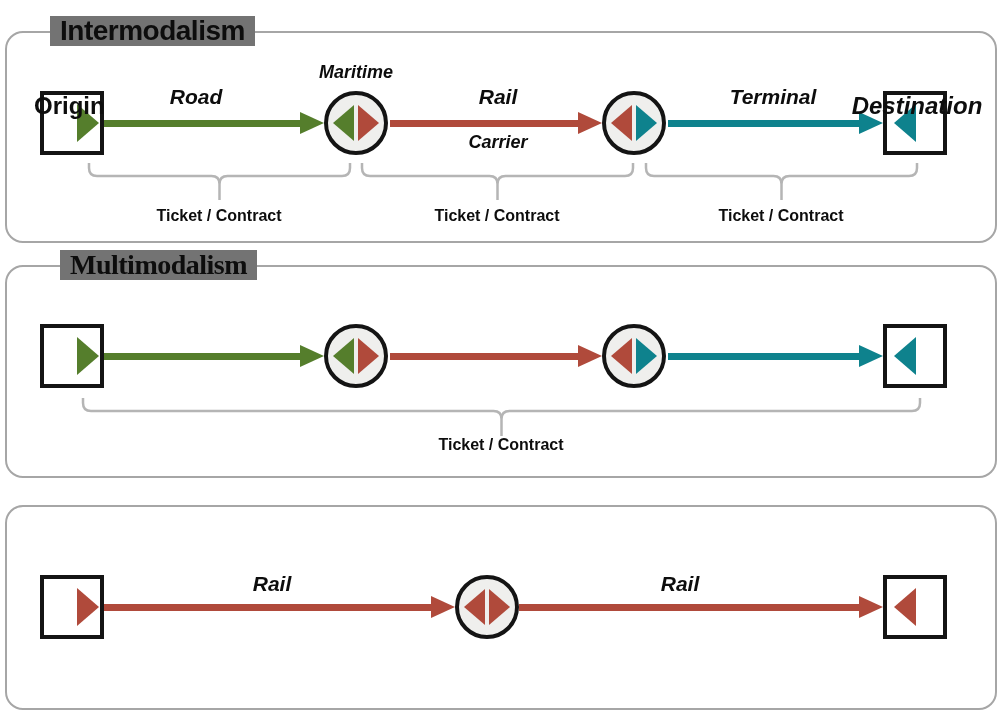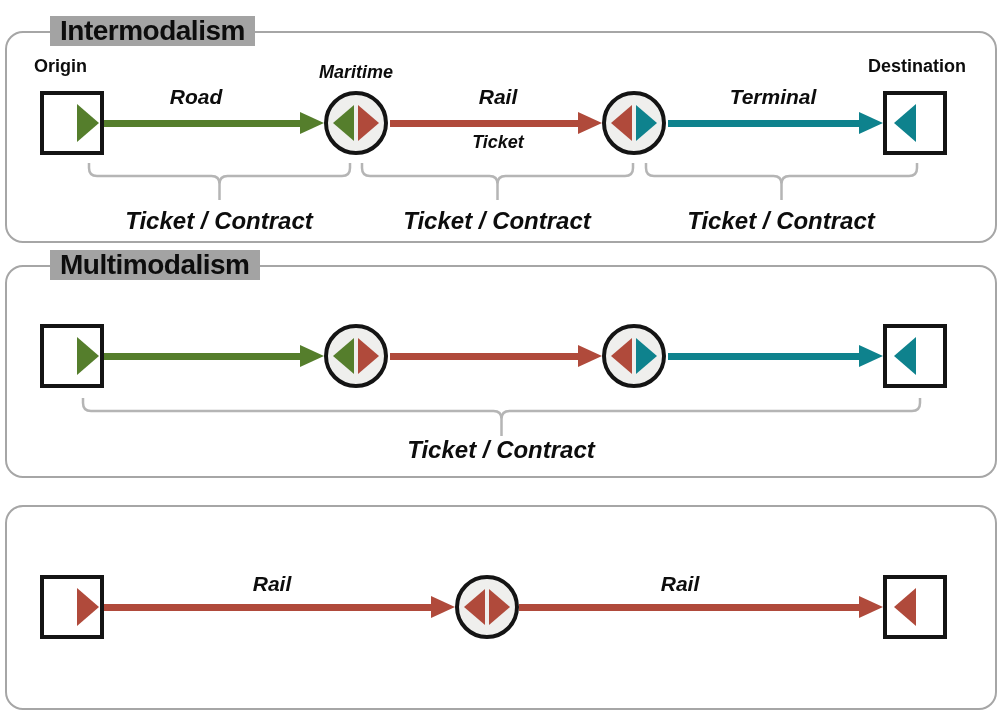--- a/index.html
+++ b/index.html
@@ -1,28 +1,28 @@
 <!DOCTYPE html>
 <html style="--road: #557e2c; --rail: #b04a3b; --maritime: #0e828d; --panelborder: #a6a6a6; --bracket: #b5b5b5; --termfill: #efefed;"><head>
 <meta charset="utf-8">
 <style>
   html,body{margin:0;padding:0;background:#fff;}
   #canvas{position:relative;width:1000px;height:713px;background:#fff;overflow:hidden;
           font-family:"Liberation Sans",sans-serif;color:#0d0d0d;}
   .panel{position:absolute;border:2px solid var(--panelborder);border-radius:18px;background:transparent;}
-  .panel-title{position:absolute;height:30px;line-height:30px;padding:0 10px;background:#a3a3a3;
+  .panel-title{position:absolute;height:30px;line-height:30px;padding:0 10px;background:#737373;
                font-size:28px;font-weight:bold;letter-spacing:-0.5px;white-space:nowrap;z-index:4;}
-  .node-label{position:absolute;font-size:18px;font-weight:bold;white-space:nowrap;z-index:4;}
+  .node-label{position:absolute;font-size:24px;font-weight:bold;white-space:nowrap;z-index:4;margin-top:36px;}
   .mode-label{position:absolute;font-size:21px;font-weight:bold;font-style:italic;white-space:nowrap;
               transform:translateX(-50%);z-index:4;}
   .small-label{position:absolute;font-size:18px;font-weight:bold;font-style:italic;white-space:nowrap;
                transform:translateX(-50%);z-index:4;}
-  .bracket-label{position:absolute;font-size:24px;font-weight:bold;font-style:italic;white-space:nowrap;
+  .bracket-label{position:absolute;font-size:16px;font-weight:bold;white-space:nowrap;
                transform:translateX(-50%);z-index:4;}
-  .center{transform:translateX(-50%);}
+  .center{transform:translateX(-50%);font-style:italic;}
   .sqnode{position:absolute;width:64px;height:64px;box-sizing:border-box;border:4px solid #141414;
           background:#fff;z-index:3;}
   .circnode{position:absolute;width:64px;height:64px;box-sizing:border-box;border:4px solid #141414;
           border-radius:50%;background:var(--termfill);z-index:3;}
   .shaft{position:absolute;height:7px;z-index:2;}
   .head{position:absolute;width:0;height:0;border-top:11px solid transparent;
         border-bottom:11px solid transparent;border-left:24px solid;z-index:2;}
   .ntri-r{position:absolute;width:0;height:0;border-top:19px solid transparent;
         border-bottom:19px solid transparent;border-left:22px solid;}
   .ntri-l{position:absolute;width:0;height:0;border-top:19px solid transparent;
@@ -69,41 +69,41 @@
   <div class="mode-label" style="left:196px;top:85px;">Road</div>
 
   <div class="circnode" style="left:324px;top:91px;">
     <span class="ctri-l road" style="left:5px;top:10px;"></span>
     <span class="ctri-r rail" style="right:5px;top:10px;"></span>
   </div>
 
   <div class="shaft rail" style="left:390px;top:120px;width:190px;"></div>
   <span class="head rail" style="left:578px;top:112px;"></span>
   <div class="mode-label" style="left:498px;top:85px;">Rail</div>
-  <div class="small-label" style="left:498px;top:132px;">Ticket</div>
+  <div class="small-label" style="left:498px;top:132px;">Carrier</div>
 
   <div class="circnode" style="left:602px;top:91px;">
     <span class="ctri-l rail" style="left:5px;top:10px;"></span>
     <span class="ctri-r maritime" style="right:5px;top:10px;"></span>
   </div>
 
   <div class="shaft maritime" style="left:668px;top:120px;width:193px;"></div>
   <span class="head maritime" style="left:859px;top:112px;"></span>
   <div class="mode-label" style="left:773px;top:85px;">Terminal</div>
 
   <div class="sqnode" style="left:883px;top:91px;">
     <span class="ntri-l maritime" style="left:7px;top:9px;"></span>
   </div>
 
   <div class="bracket-label" style="left:219px;top:207px;">Ticket / Contract</div>
   <div class="bracket-label" style="left:497px;top:207px;">Ticket / Contract</div>
   <div class="bracket-label" style="left:781px;top:207px;">Ticket / Contract</div>
 
   <div class="panel" style="left:5px;top:265px;width:988px;height:209px;"></div>
-  <div class="panel-title" style="left:50px;top:250px;">Multimodalism</div>
+  <div class="panel-title" style="left:60px;top:250px;font-family:Liberation Serif, serif;">Multimodalism</div>
 
   <div class="sqnode" style="left:40px;top:324px;">
     <span class="ntri-r road" style="left:33px;top:9px;"></span>
   </div>
 
   <div class="shaft road" style="left:104px;top:353px;width:200px;"></div>
   <span class="head road" style="left:300px;top:345px;"></span>
 
   <div class="circnode" style="left:324px;top:324px;">
     <span class="ctri-l road" style="left:5px;top:10px;"></span>

